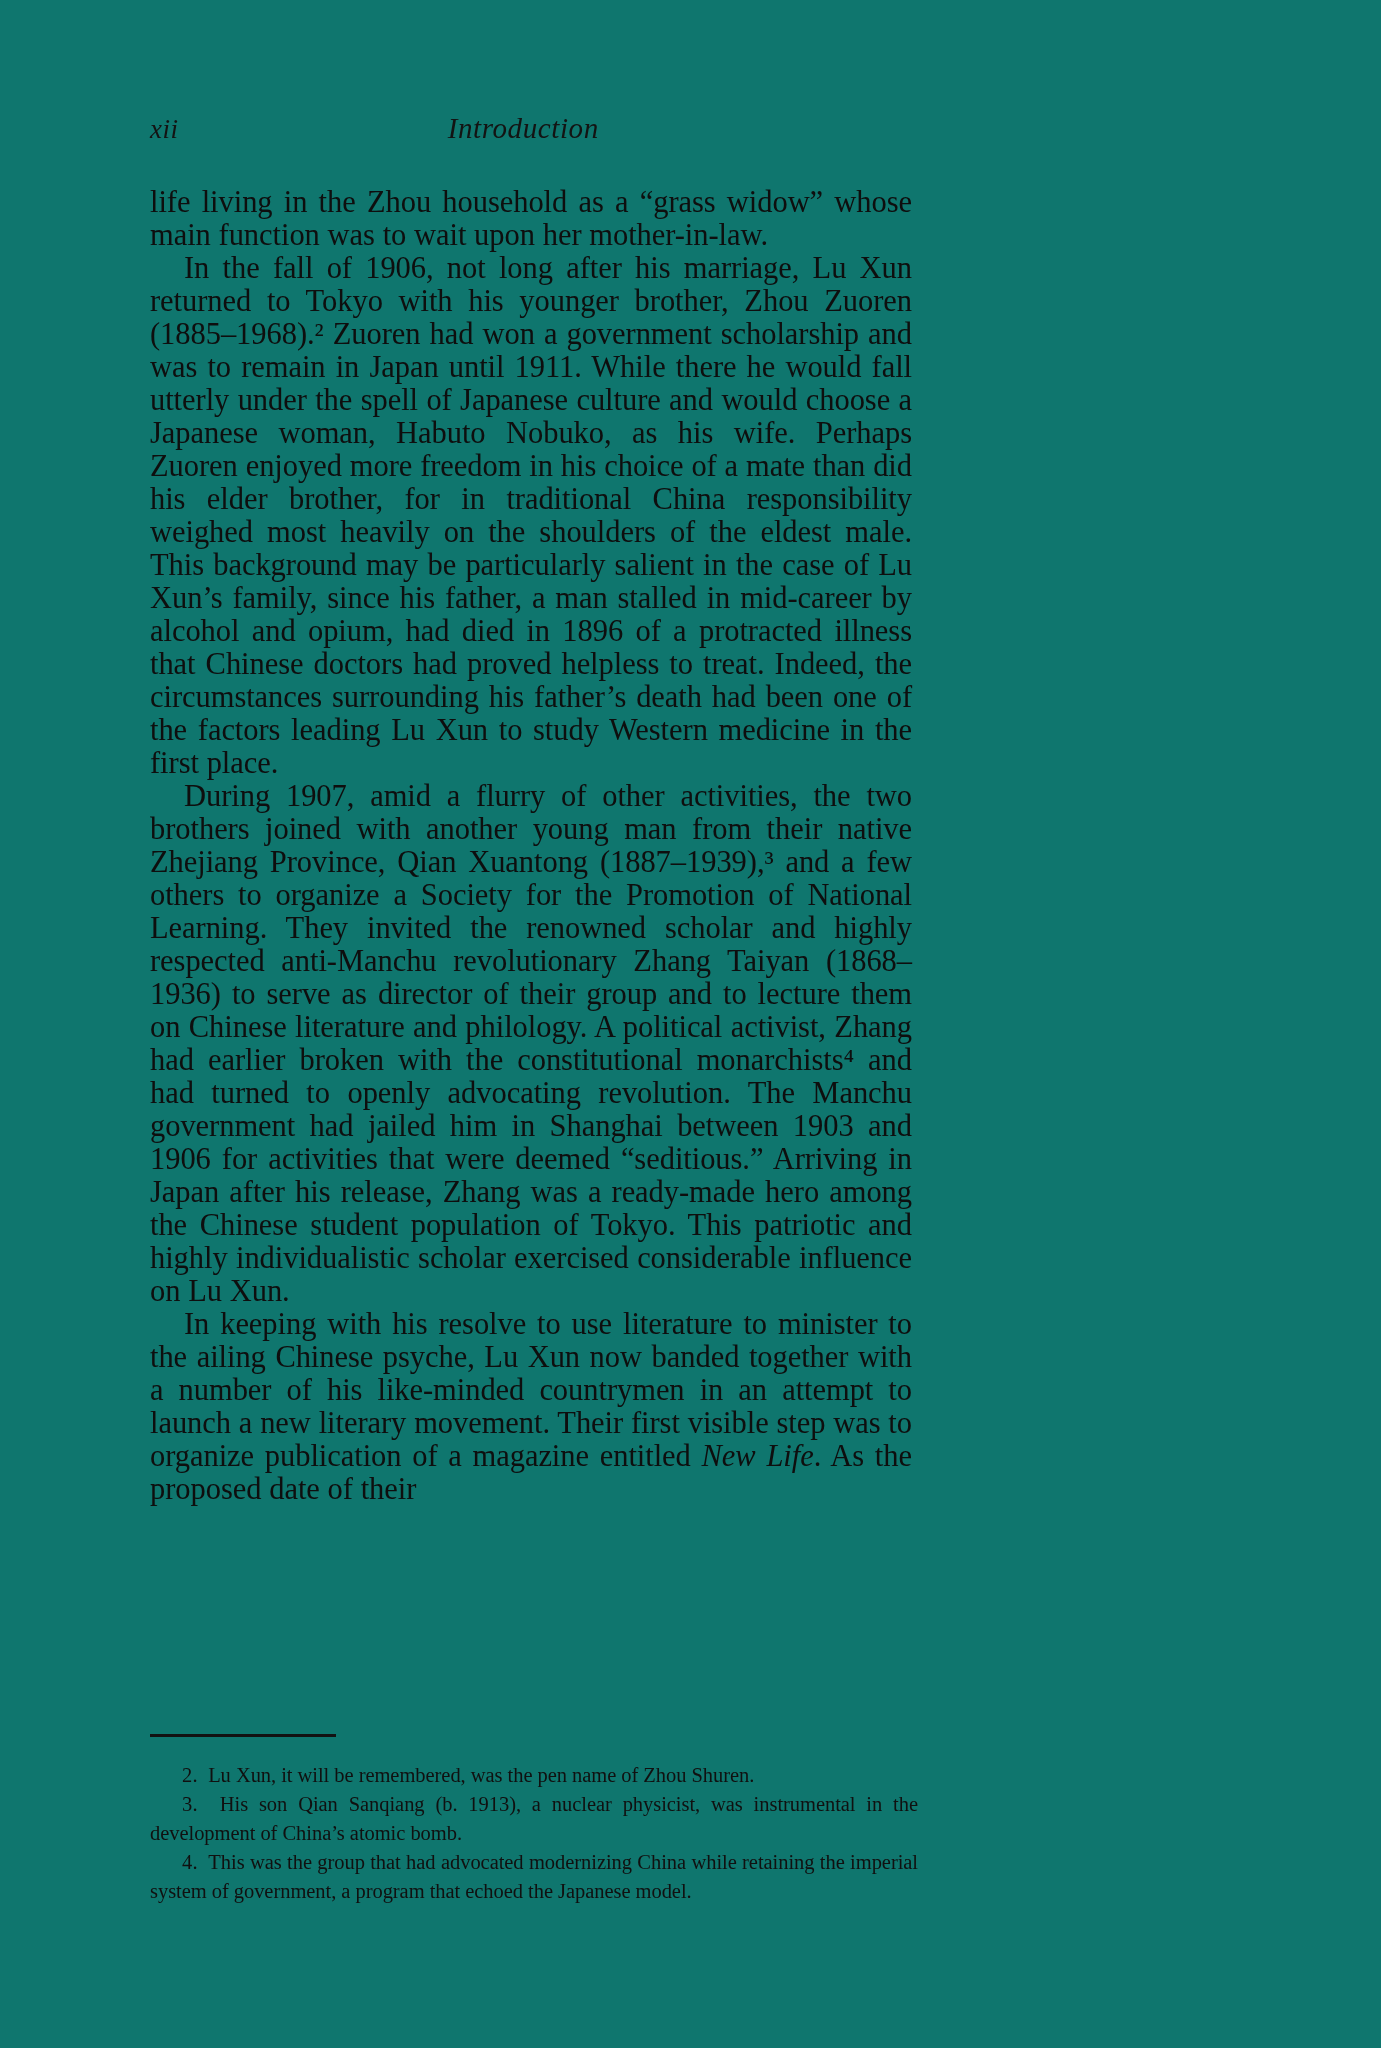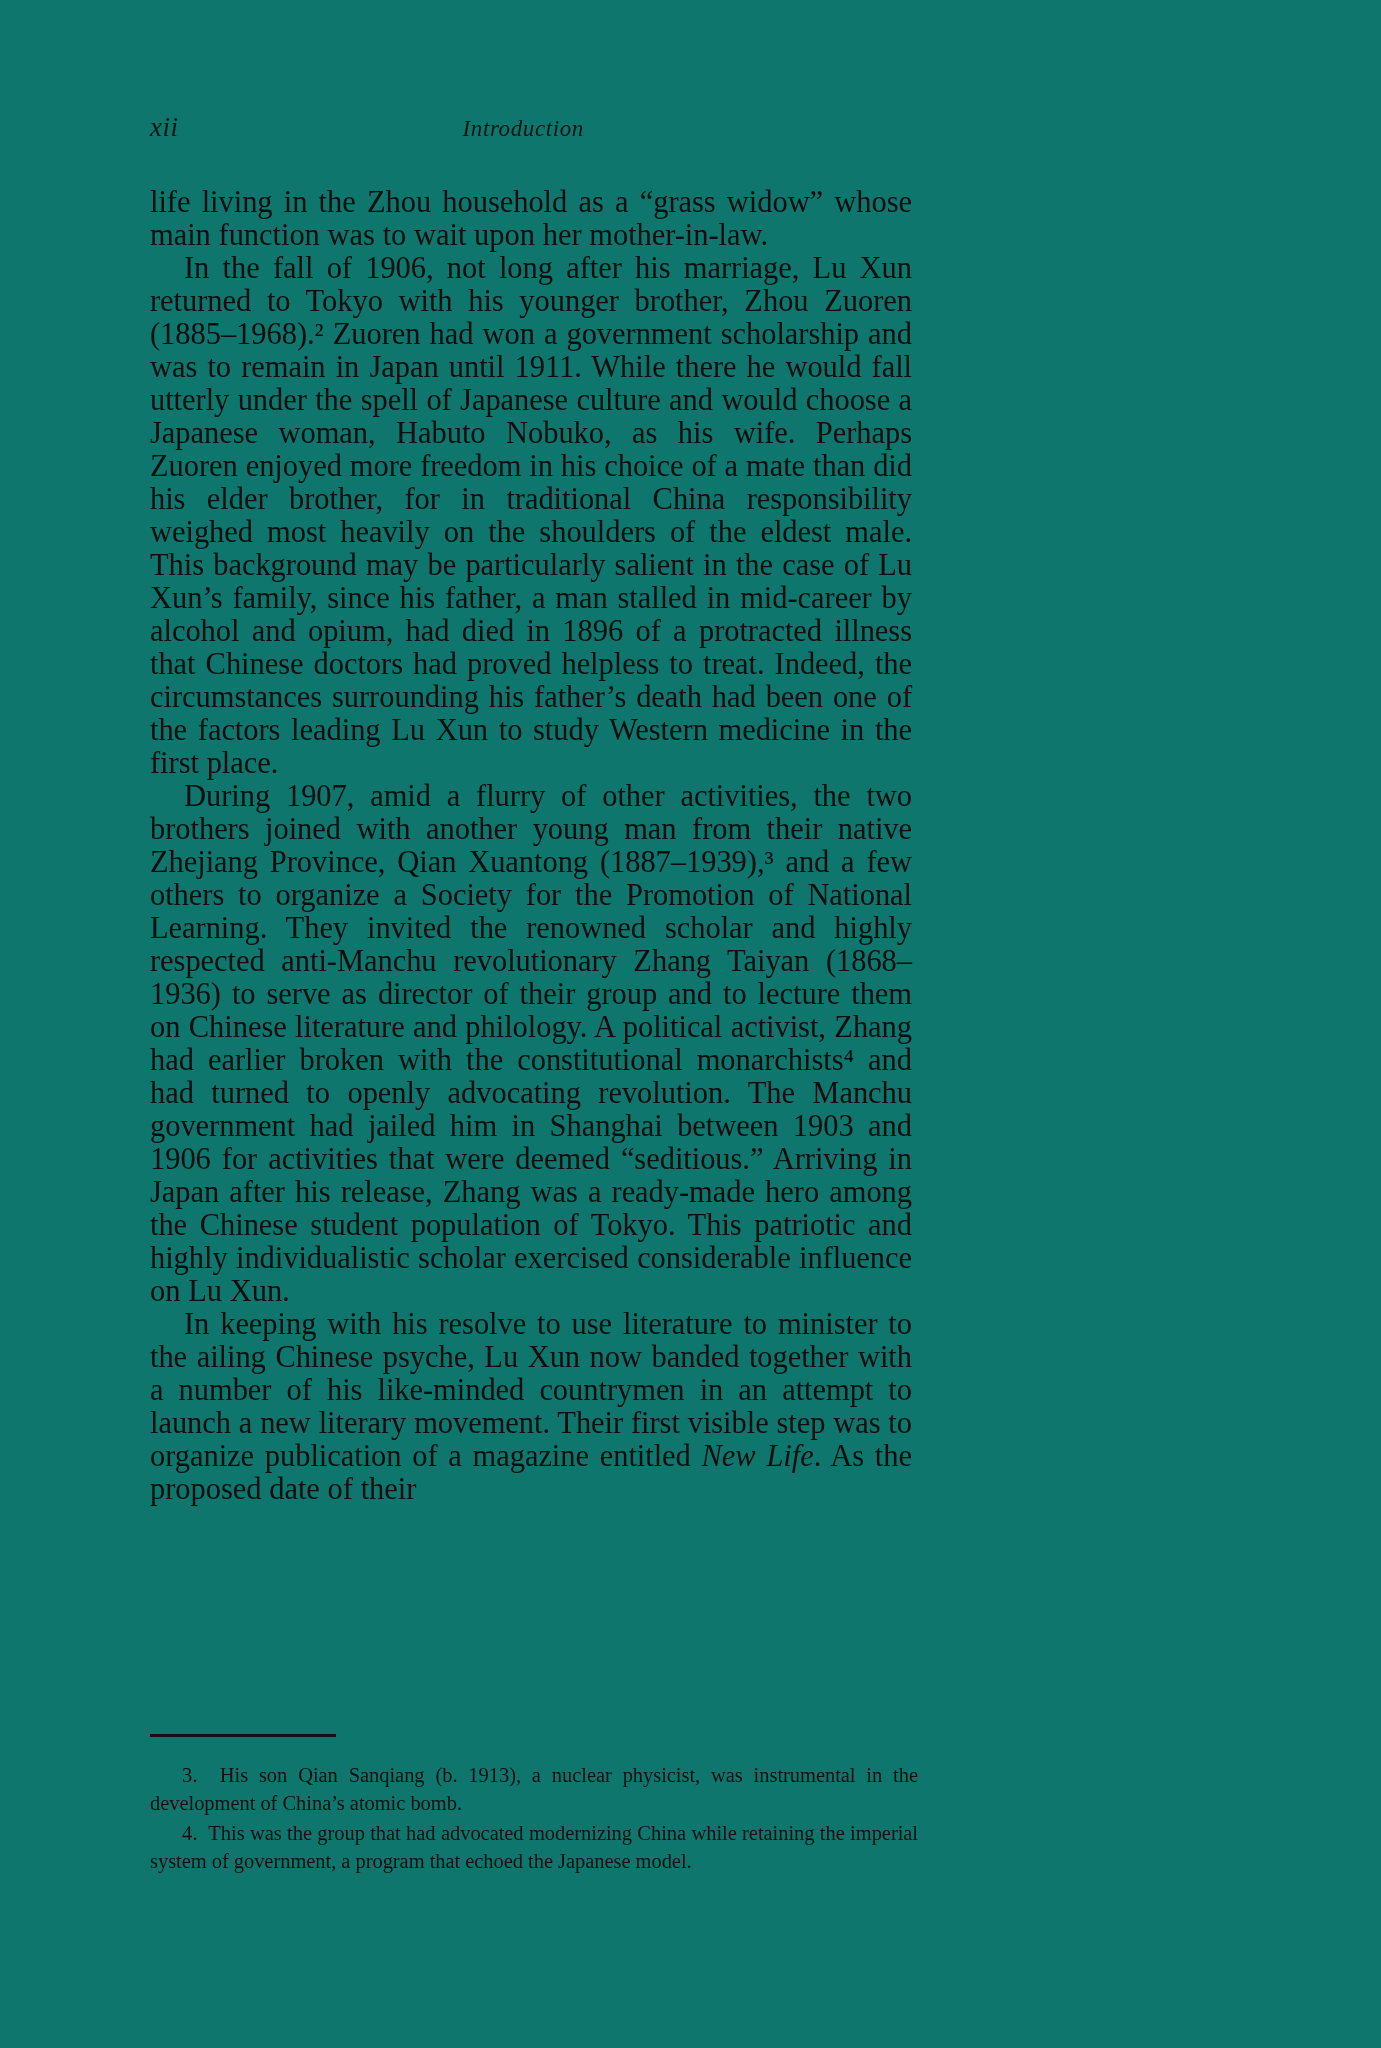--- a/index.html
+++ b/index.html
@@ -37,21 +37,21 @@
     font-size: 27px;
     letter-spacing: 0.5px;
     color: #131313;
     flex: 0 0 auto;
   }
 
   .head-title {
     flex: 1 1 auto;
     text-align: center;
     font-style: italic;
-    font-size: 23px;
+    font-size: 29px;
     letter-spacing: 0.6px;
     color: #131313;
     margin-right: 62px;
   }
 
   
   .body-block {
     position: absolute;
     left: 150px;
     top: 186px;
@@ -152,18 +152,19 @@
 
     <p class="para indent">During 1907, amid a flurry of other activities, the two brothers joined with another young man from their native Zhejiang Province, Qian Xuantong (1887–1939),³ and a few others to organize a Society for the Promotion of National Learning. They invited the renowned scholar and highly respected anti-Manchu revolutionary Zhang Taiyan (1868–1936) to serve as director of their group and to lecture them on Chinese literature and philology. A political activist, Zhang had earlier broken with the constitutional monarchists⁴ and had turned to openly advocating revolution. The Manchu government had jailed him in Shanghai between 1903 and 1906 for activities that were deemed “seditious.” Arriving in Japan after his release, Zhang was a ready-made hero among the Chinese student population of Tokyo. This patriotic and highly individualistic scholar exercised considerable influence on Lu Xun.</p>
 
     <p class="para indent"><span>In keeping with his resolve to use literature to minister to the ailing Chinese psyche, Lu Xun now banded together with a number of his like-minded countrymen in an attempt to launch a new literary movement. Their first visible step was to organize publication of a magazine entitled </span><i>New Life</i><span>. As the proposed date of their</span></p>
 
   </div>
 
   <div class="footnote-rule"></div>
 
   <div class="footnotes">
+    <p class="fn"><span class="fn-num">2.</span>&nbsp; <span>Lu Xun, it will be remembered, was the pen name of Zhou Shuren.</span></p>
     <p class="fn"><span class="fn-num">3.</span>&nbsp; <span>His son Qian Sanqiang (b. 1913), a nuclear physicist, was instrumental in the development of China’s atomic bomb.</span></p>
     <p class="fn"><span class="fn-num">4.</span>&nbsp; <span>This was the group that had advocated modernizing China while retaining the imperial system of government, a program that echoed the Japanese model.</span></p>
   </div>
 
 
 </div>
 
 </body></html>

